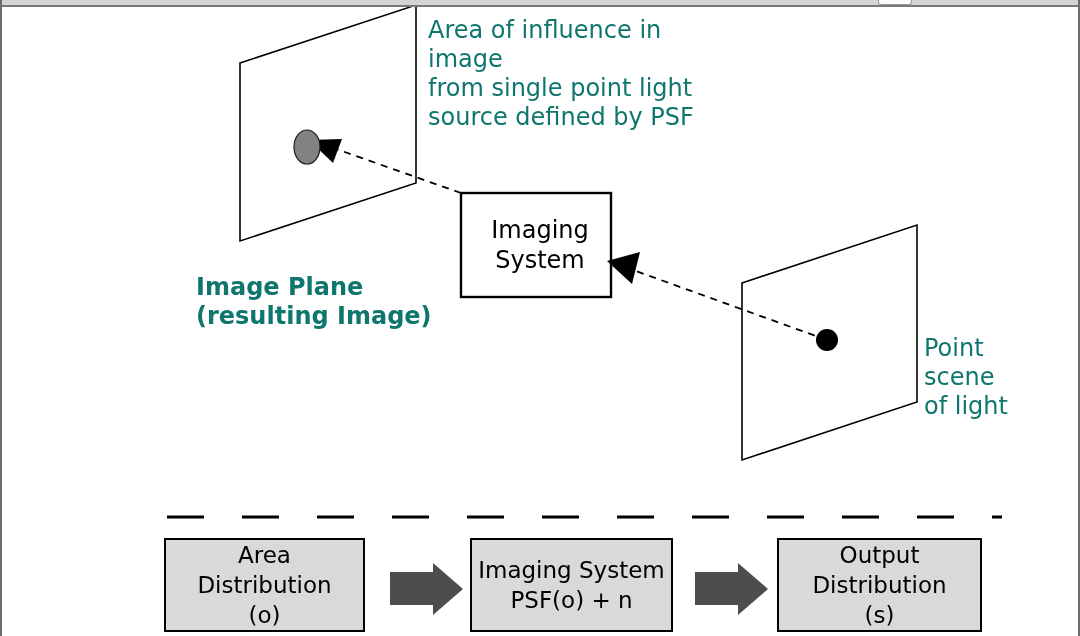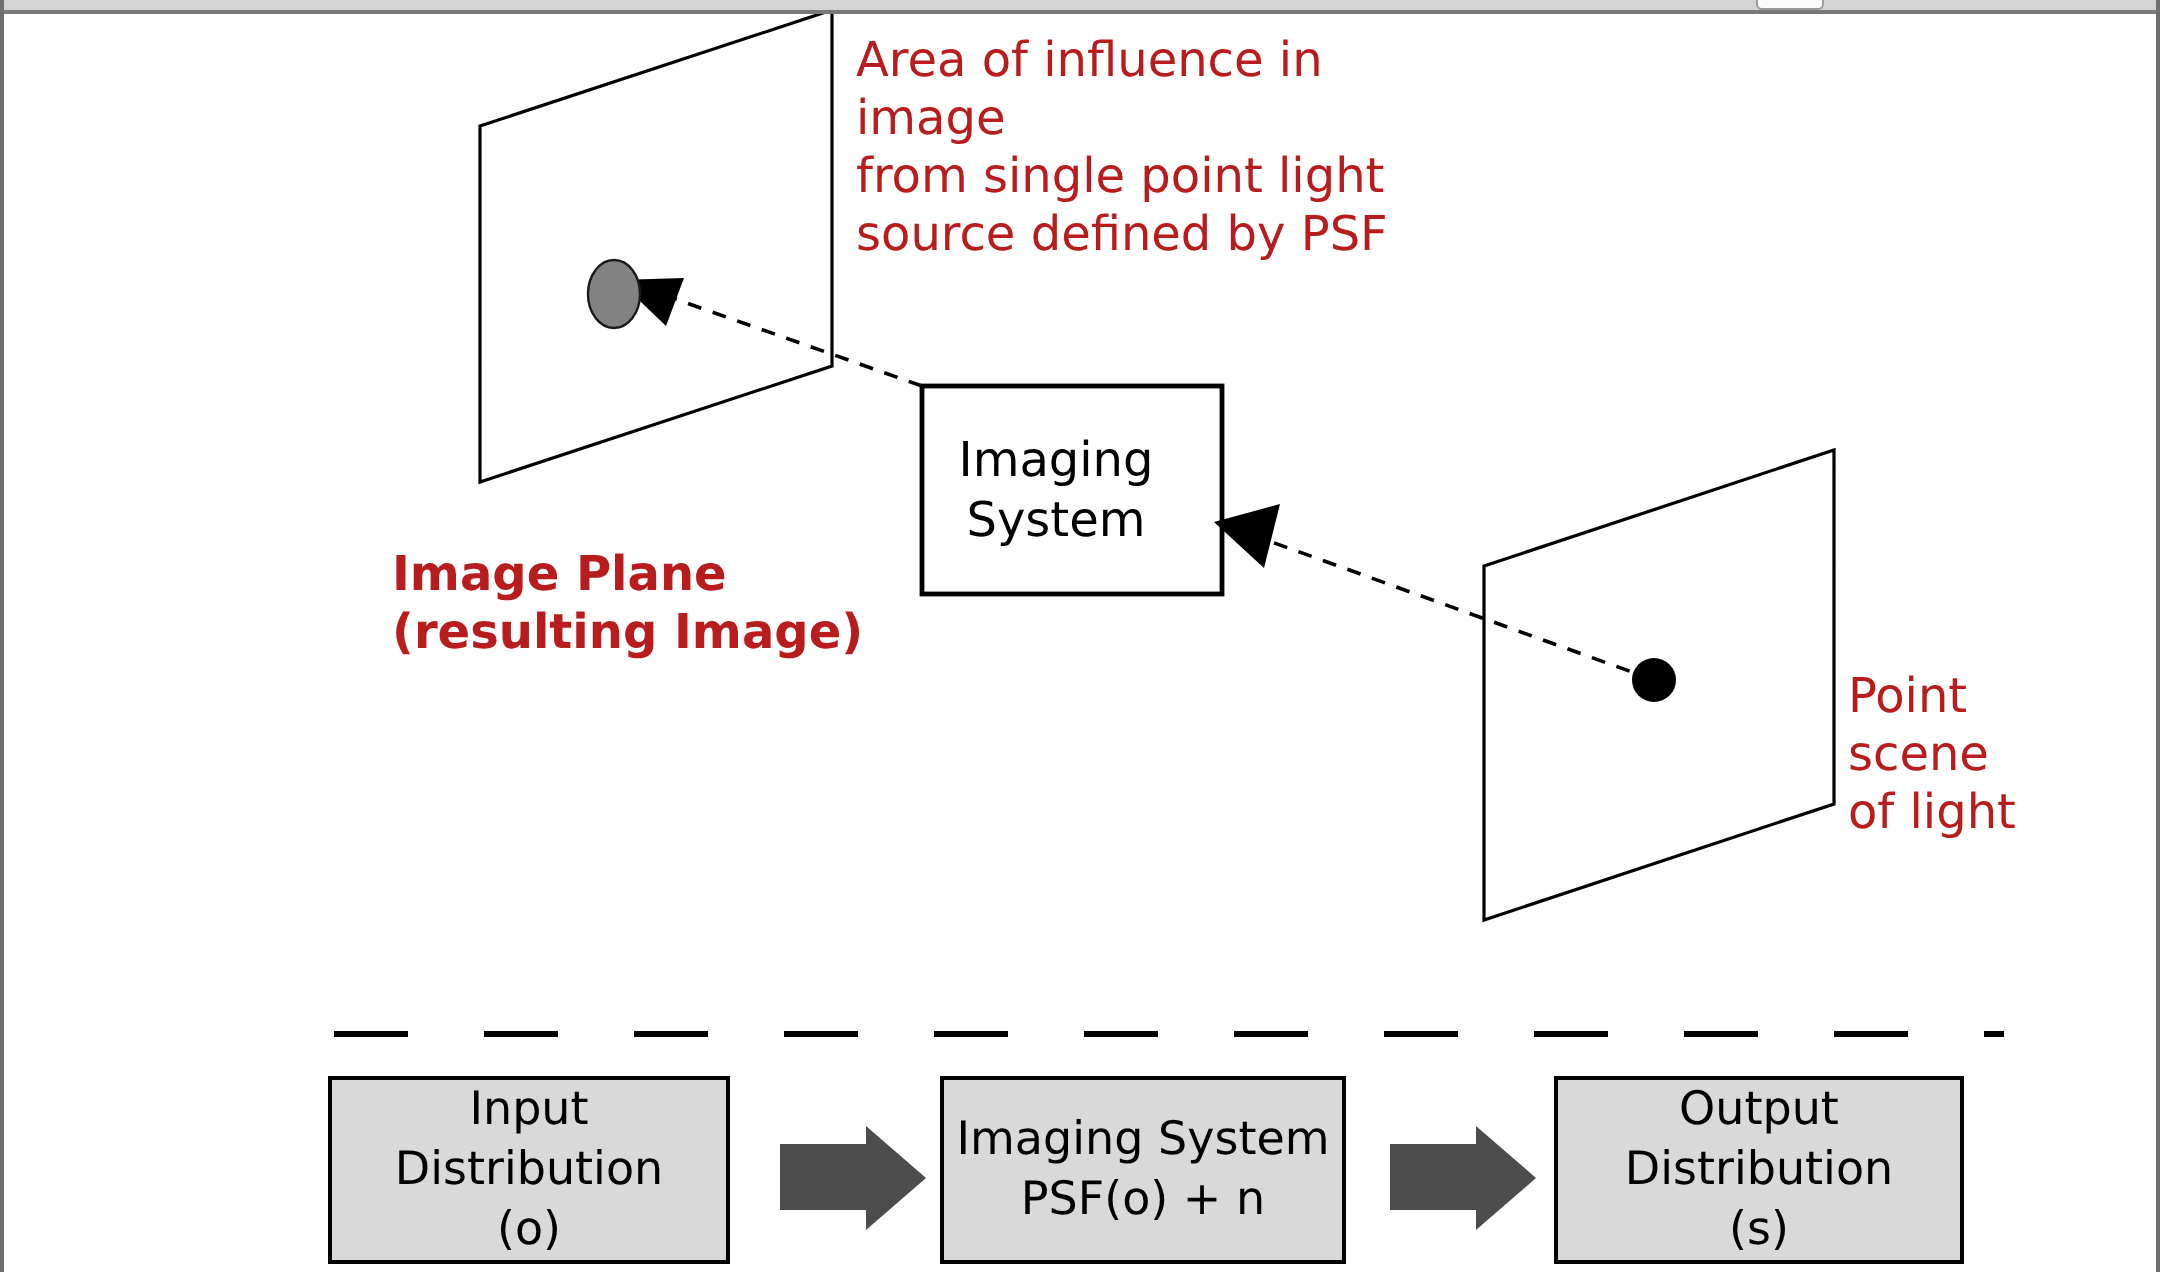--- a/index.html
+++ b/index.html
@@ -3,30 +3,30 @@
 <meta charset="utf-8">
 <style>
   html,body{margin:0;padding:0;background:#fff;}
   #stage{
     position:relative;width:1080px;height:636px;overflow:hidden;
     background:#fff;font-family:"DejaVu Sans",sans-serif;color:#000;
   }
   #diagram-svg{position:absolute;left:0;top:0;width:1080px;height:636px;}
   .lbl{
     position:absolute;white-space:pre-line;font-size:24px;line-height:29px;
-    color:#b91c1c;letter-spacing:0px;
+    color:#0f766e;letter-spacing:0px;
   }
   .flow-box{
     position:absolute;top:538px;height:94px;box-sizing:border-box;
     background:#d9d9d9;border:2.5px solid #000;
     display:flex;align-items:center;justify-content:center;text-align:center;
     font-size:23px;line-height:30px;white-space:pre-line;
   }
   #imaging-box-label{
-    position:absolute;left:449px;top:193px;width:158px;height:104px;
+    position:absolute;left:461px;top:193px;width:158px;height:104px;
     display:flex;align-items:center;justify-content:center;text-align:center;
     font-size:24px;line-height:30px;white-space:pre-line;
   }
   #topbar{position:absolute;left:0;top:0;width:1080px;height:5px;background:#d4d4d4;}
   #topbar-divider{position:absolute;left:0;top:5px;width:1080px;height:2px;background:#787878;}
   #top-tab{
     position:absolute;left:878px;top:0;width:34px;height:5px;background:#fbfbfb;
     border:1px solid #9b9b9b;border-top:none;border-radius:0 0 3px 3px;box-sizing:border-box;
   }
   #left-edge{position:absolute;left:0;top:0;width:2px;height:636px;background:#6e6e6e;}
@@ -69,21 +69,21 @@
 System</div>
 
   <div class="lbl" style="left:196px;top:273px;width:240px;font-weight:bold;">Image Plane
 (resulting Image)</div>
 
   <div class="lbl" style="left:924px;top:334px;width:150px;">Point
 scene
 of light</div>
 
 
-  <div class="flow-box" style="left:164px;width:201px;">Input
+  <div class="flow-box" style="left:164px;width:201px;">Area
 Distribution
 (o)</div>
 
   <div class="flow-box" style="left:470px;width:203px;">Imaging System
 PSF(o) + n</div>
 
   <div class="flow-box" style="left:777px;width:205px;">Output
 Distribution
 (s)</div>
 

